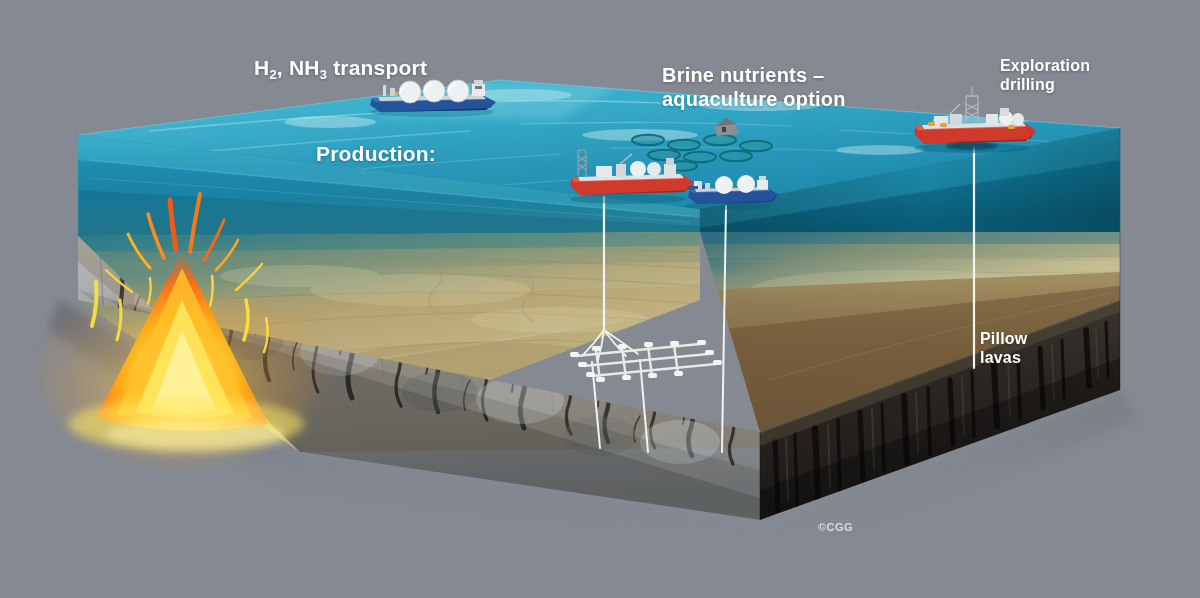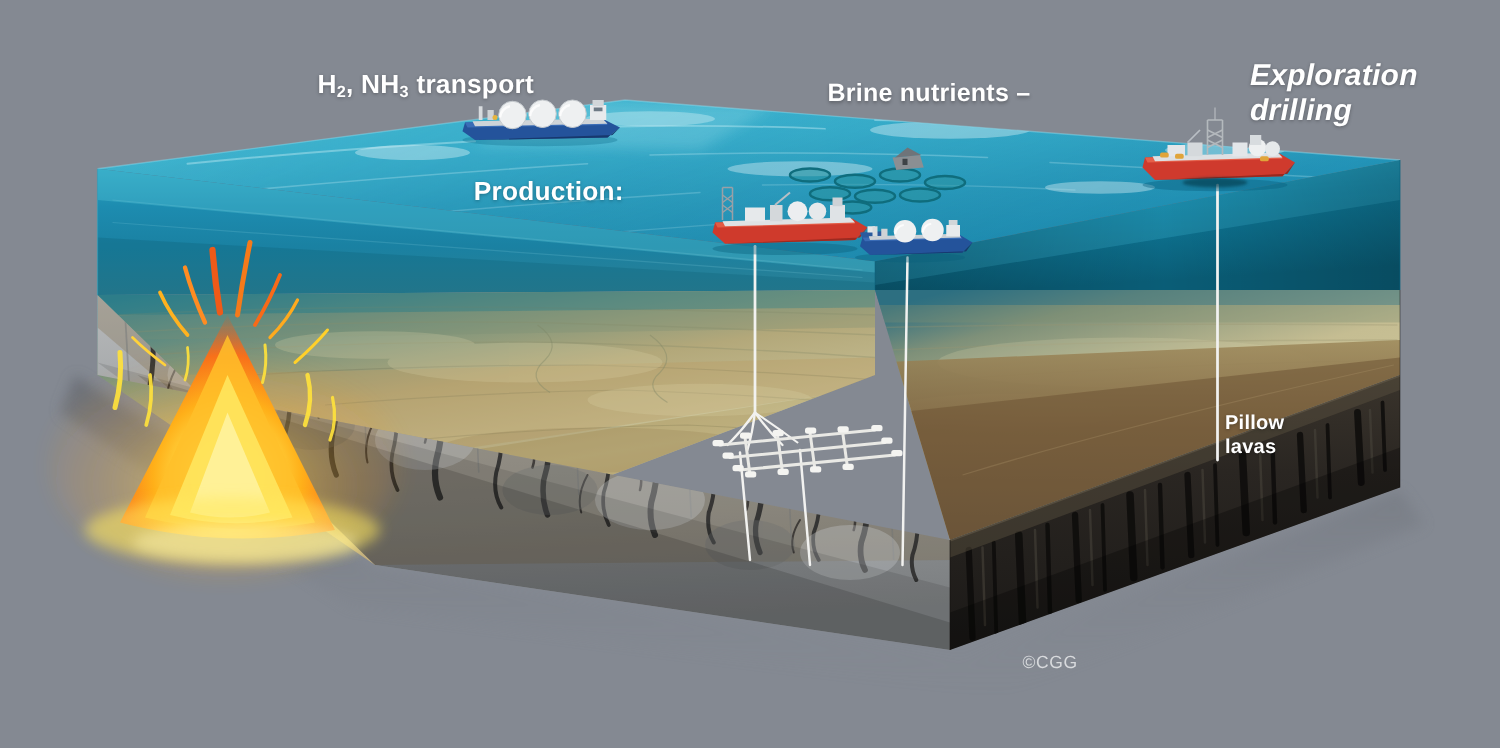--- a/index.html
+++ b/index.html
@@ -12,25 +12,25 @@
 
   .lbl{
     position:absolute;color:#ffffff;font-weight:bold;
     letter-spacing:.2px;line-height:1.18;
     text-shadow:0 1px 3px rgba(0,0,0,.30);
     white-space:nowrap;pointer-events:none;
   }
   .lbl sub{font-size:.62em;vertical-align:-.28em;font-weight:bold;}
   .l-h2{left:254px;top:56px;font-size:21px;}
   .l-brine{left:662px;top:64px;font-size:20px;text-align:left;}
-  .l-expl{left:1000px;top:47px;font-size:24px;font-style:italic;}
-  .l-prod{left:316px;top:142px;font-size:21px;text-align:center;width:246px;}
+  .l-expl{left:1000px;top:57px;font-size:16px;}
+  .l-prod{left:316px;top:142px;font-size:21px;width:246px;}
   .l-co2{left:674px;top:452px;font-size:19px;}
   .l-pillow{left:980px;top:330px;font-size:16px;}
-  .l-credit{left:818px;top:521px;font-size:14px;font-weight:normal;
+  .l-credit{left:818px;top:521px;font-size:11px;font-weight:bold;
             color:#d8dadd;text-shadow:none;letter-spacing:.5px;}
 </style>
 </head>
 <body>
 
 <div id="scene">
 
 <svg id="svgroot" width="1200" height="598" viewBox="0 0 1200 598">
   <defs>
 
@@ -588,20 +588,21 @@
   </g>
 
 </svg>
 
 <div class="lbl l-h2">
   <span>H</span><sub>2</sub><span>, NH</span><sub>3</sub><span> transport</span>
 </div>
 
 <div class="lbl l-brine">
   <div>Brine nutrients –</div>
+  <div>aquaculture option</div>
 </div>
 
 <div class="lbl l-expl">
   <div>Exploration</div>
   <div>drilling</div>
 </div>
 
 <div class="lbl l-prod">
   <div>Production:</div>
 </div>

